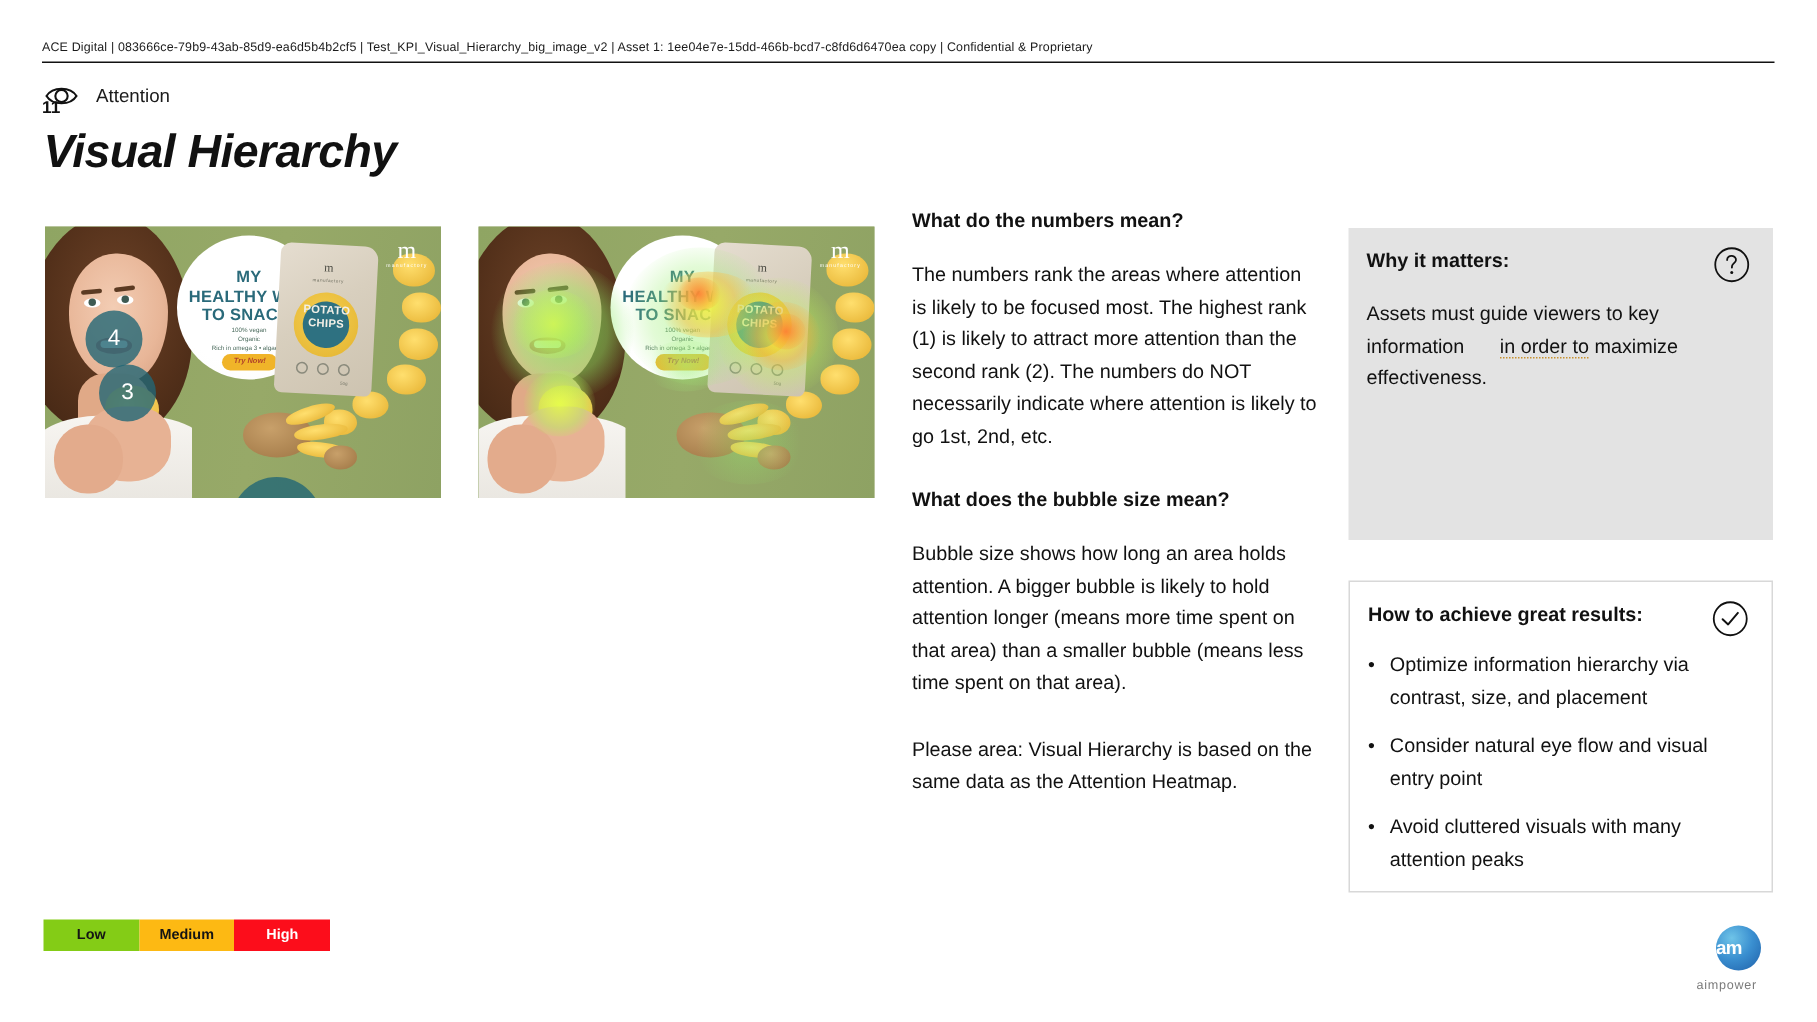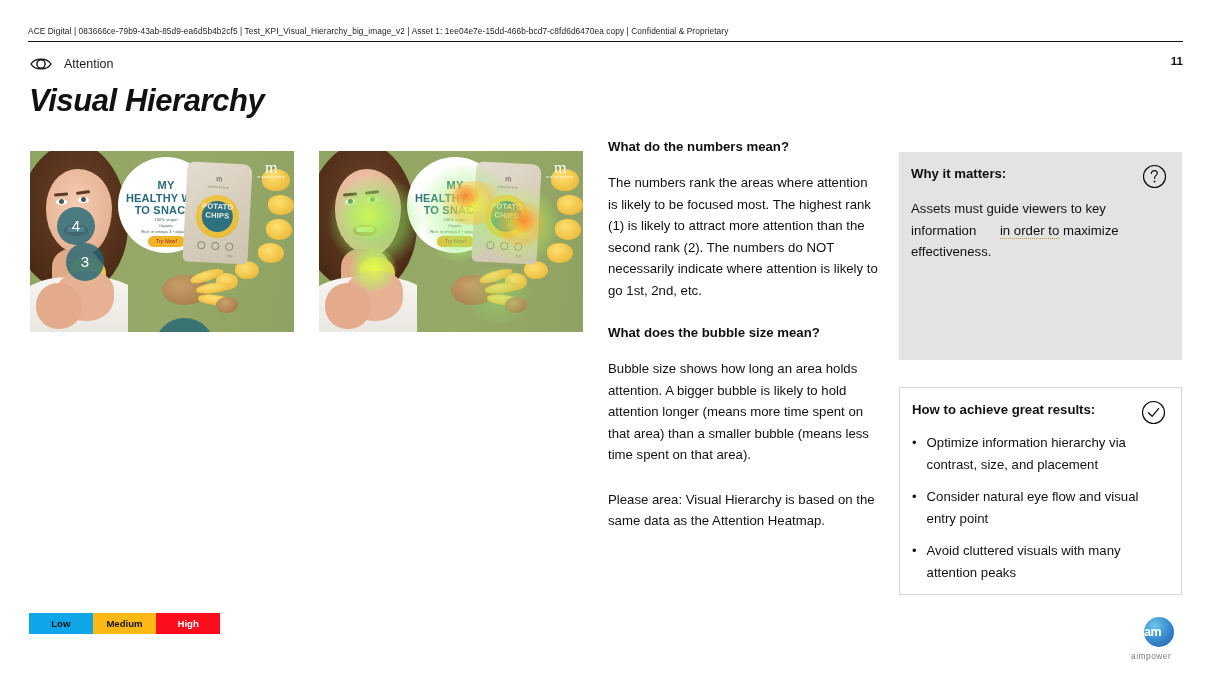--- a/index.html
+++ b/index.html
@@ -8,21 +8,21 @@
     background: #ffffff;
     font-family: "Liberation Sans", sans-serif;
     color: #111111;
     overflow: hidden;
   }
   .slide { position: relative; width: 1211px; height: 681px; background:#fff; }
 
   
   .hdr {
     position:absolute; left:28px; top:26px; width:1155px;
-    display:flex; align-items:flex-start; justify-content:space-between;
+    display:flex; align-items:flex-start; justify-content:space-between;flex-direction:column;
   }
   .hdr-meta { font-size:8.3px; letter-spacing:.1px; color:#1b1b1b; white-space:nowrap; line-height:11px; }
   .hdr-page { font-size:11.5px; font-weight:bold; color:#111; line-height:11px;margin-top:30px; }
   .hdr-rule { position:absolute; left:28px; top:41px; width:1155px; height:1.3px; background:#111; }
 
   
   .sec-label { position:absolute; left:29px; top:55px; display:flex; align-items:center; gap:11px; }
   .eye-ico { width:24px; height:18px; display:block; }
   .sec-label-txt { font-size:12.5px; color:#1b1b1b; }
 
@@ -131,21 +131,21 @@
   .sug { border-bottom:1.6px dotted #c8912f;margin-left:20px; }
 
   .bullets { position:absolute; left:12px; top:44px; width:258px; }
   .bullet { display:flex; gap:10px; margin-bottom:11px; }
   .bullet-dot { font-size:13px; line-height:21.5px; color:#111; }
   .bullet-txt { font-size:13.2px; color:#111; line-height:21.5px; }
 
   
   .legend { position:absolute; left:29px; top:613px; display:flex; width:191px; height:21px; }
   .leg-seg { flex:1; display:flex; align-items:center; justify-content:center; font-size:9.6px; font-weight:bold; }
-  .leg-low { background:#0ea5e9; color:#141414; }
+  .leg-low { background:#84cc16; color:#141414; }
   .leg-med { background:#fdb913; color:#141414; }
   .leg-high { background:#fc0d1b; color:#ffffff; }
 
   
   .brand { position:absolute; left:1131px; top:617px; width:56px; }
   .brand-badge {
     width:30px; height:30px; margin:0 auto;
     border-radius:50%;
     background:radial-gradient(circle at 35% 28%, #6fc4e8 0%, #3a8fd0 48%, #1f5fa8 100%);
     color:#fff; font-size:12.5px; font-weight:bold; line-height:30px; letter-spacing:-.5px;

